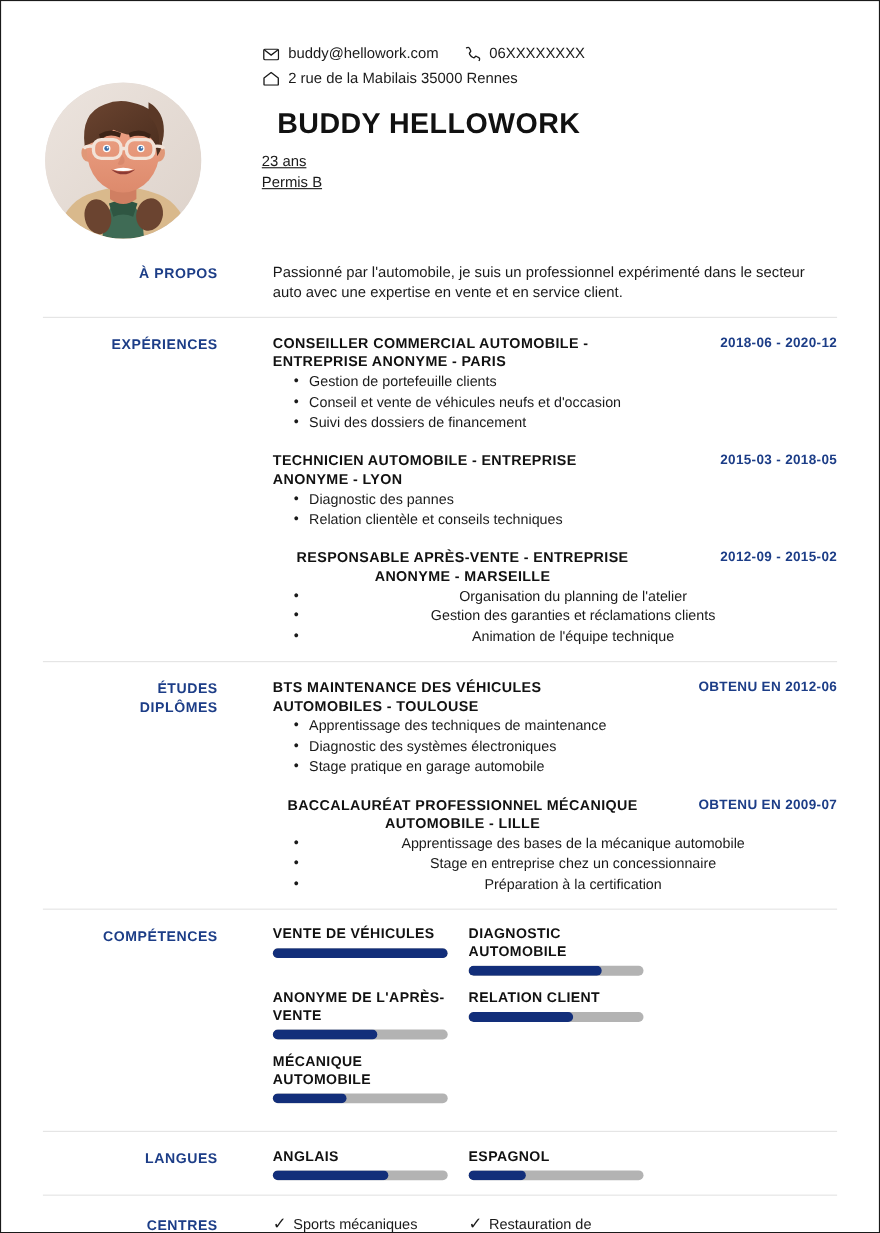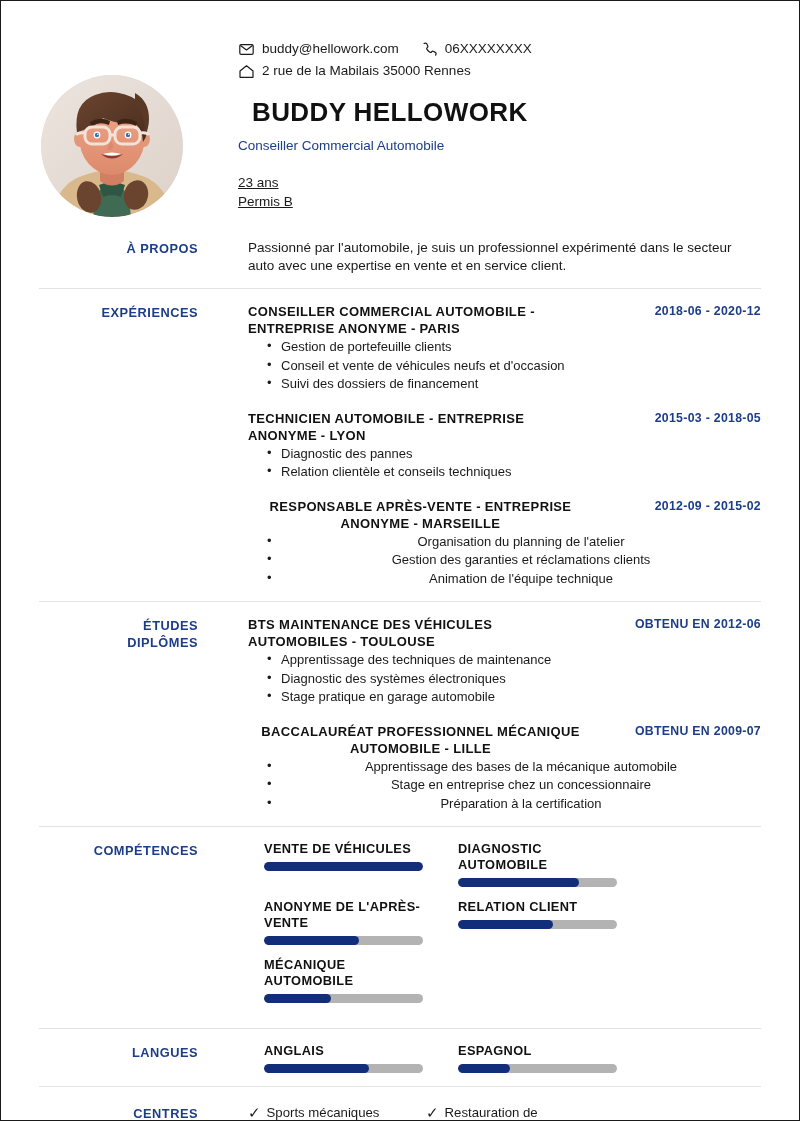--- a/index.html
+++ b/index.html
@@ -177,21 +177,20 @@
   
   .grid3 {
     display: flex;
     flex-wrap: wrap;
   }
   .cell {
     width: 178px;
     flex: 0 0 178px;
     margin-bottom: 12px;
     margin-right: 0;
-    margin-left: 16px;
   }
   .cell-label {
     font-size: 12.8px;
     font-weight: bold;
     color: #111111;
     letter-spacing: 0.35px;
     line-height: 16px;
     margin-bottom: 5px;
     max-width: 160px;
   }
@@ -336,21 +335,20 @@
             <span class="ico">
               <svg width="15" height="13" viewBox="0 0 16 14" fill="none" stroke="#1a1a1a" stroke-width="1.3" stroke-linejoin="round">
                 <path d="M1 6.4 L8 0.9 L15 6.4 V12.8 a0.6 0.6 0 0 1 -0.6 0.6 H1.6 a0.6 0.6 0 0 1 -0.6 -0.6 Z"></path>
               </svg>
             </span>
             <span>2 rue de la Mabilais 35000 Rennes</span>
           </span>
         </div>
 
         <div class="name">BUDDY HELLOWORK</div>
-        <div class="jobtitle">Conseiller Commercial Automobile</div>
         <div class="personal-line">23 ans</div>
         <div class="personal-line">Permis B</div>
       </div>
     </div>
 
     <div class="section" style="padding-top:22px;">
       <div class="sec-label">À PROPOS</div>
       <div class="sec-body">
         <div class="about-text">Passionné par l'automobile, je suis un professionnel expérimenté dans le secteur auto avec une expertise en vente et en service client.</div>
       </div>

